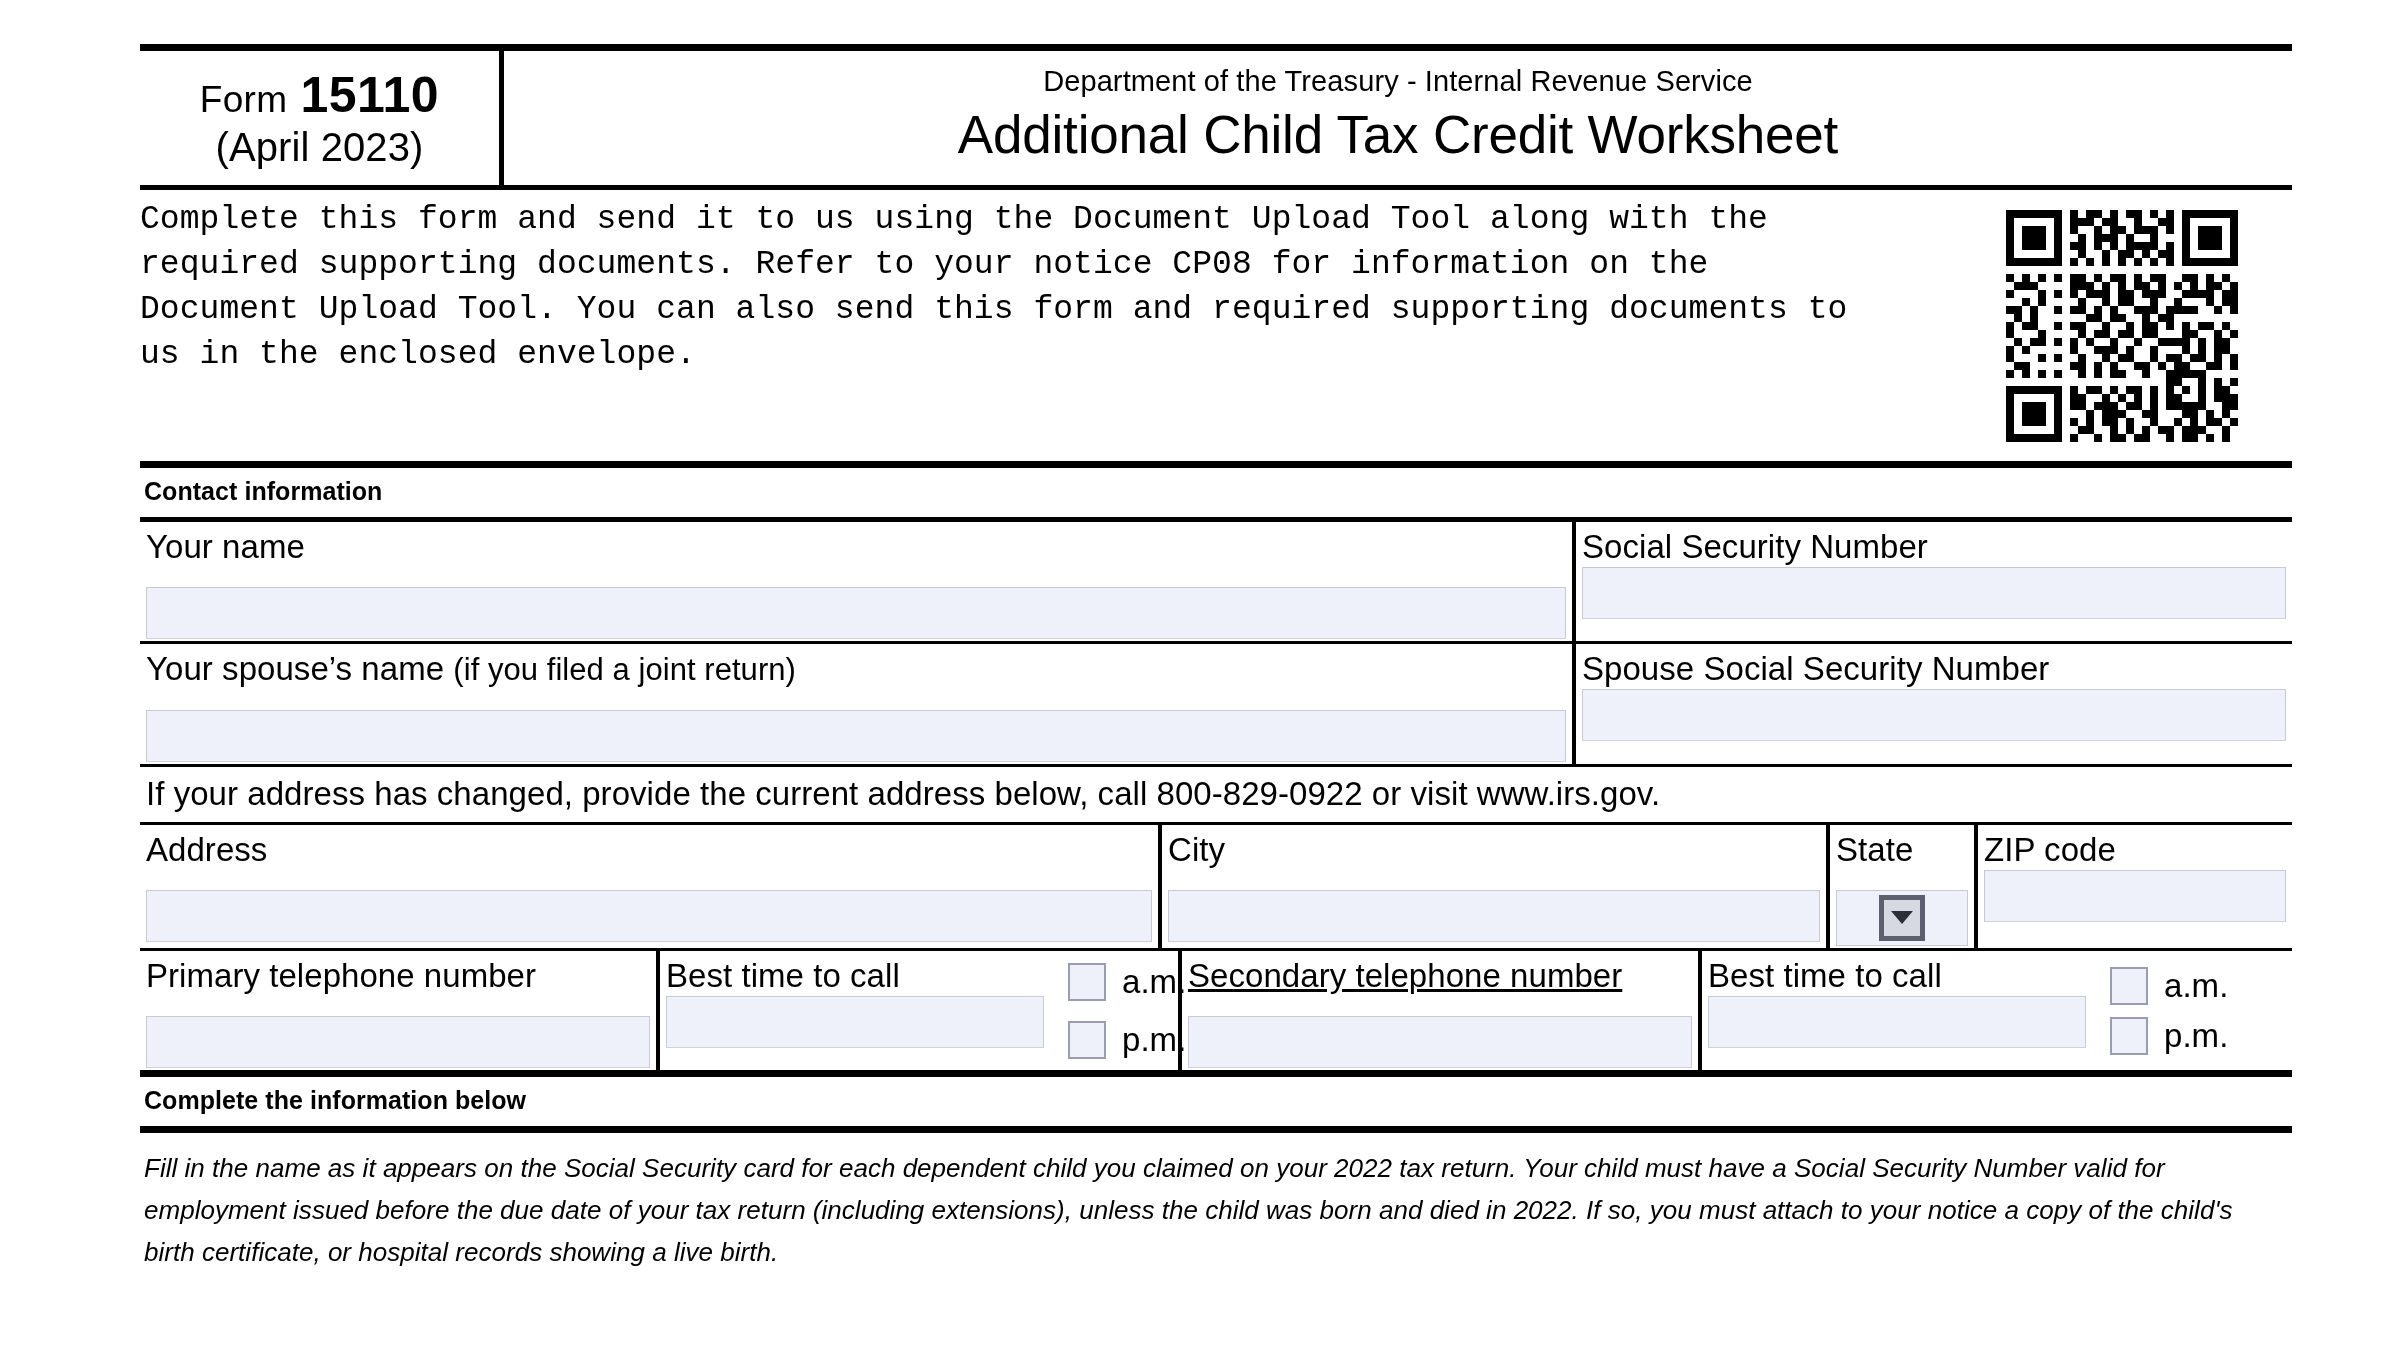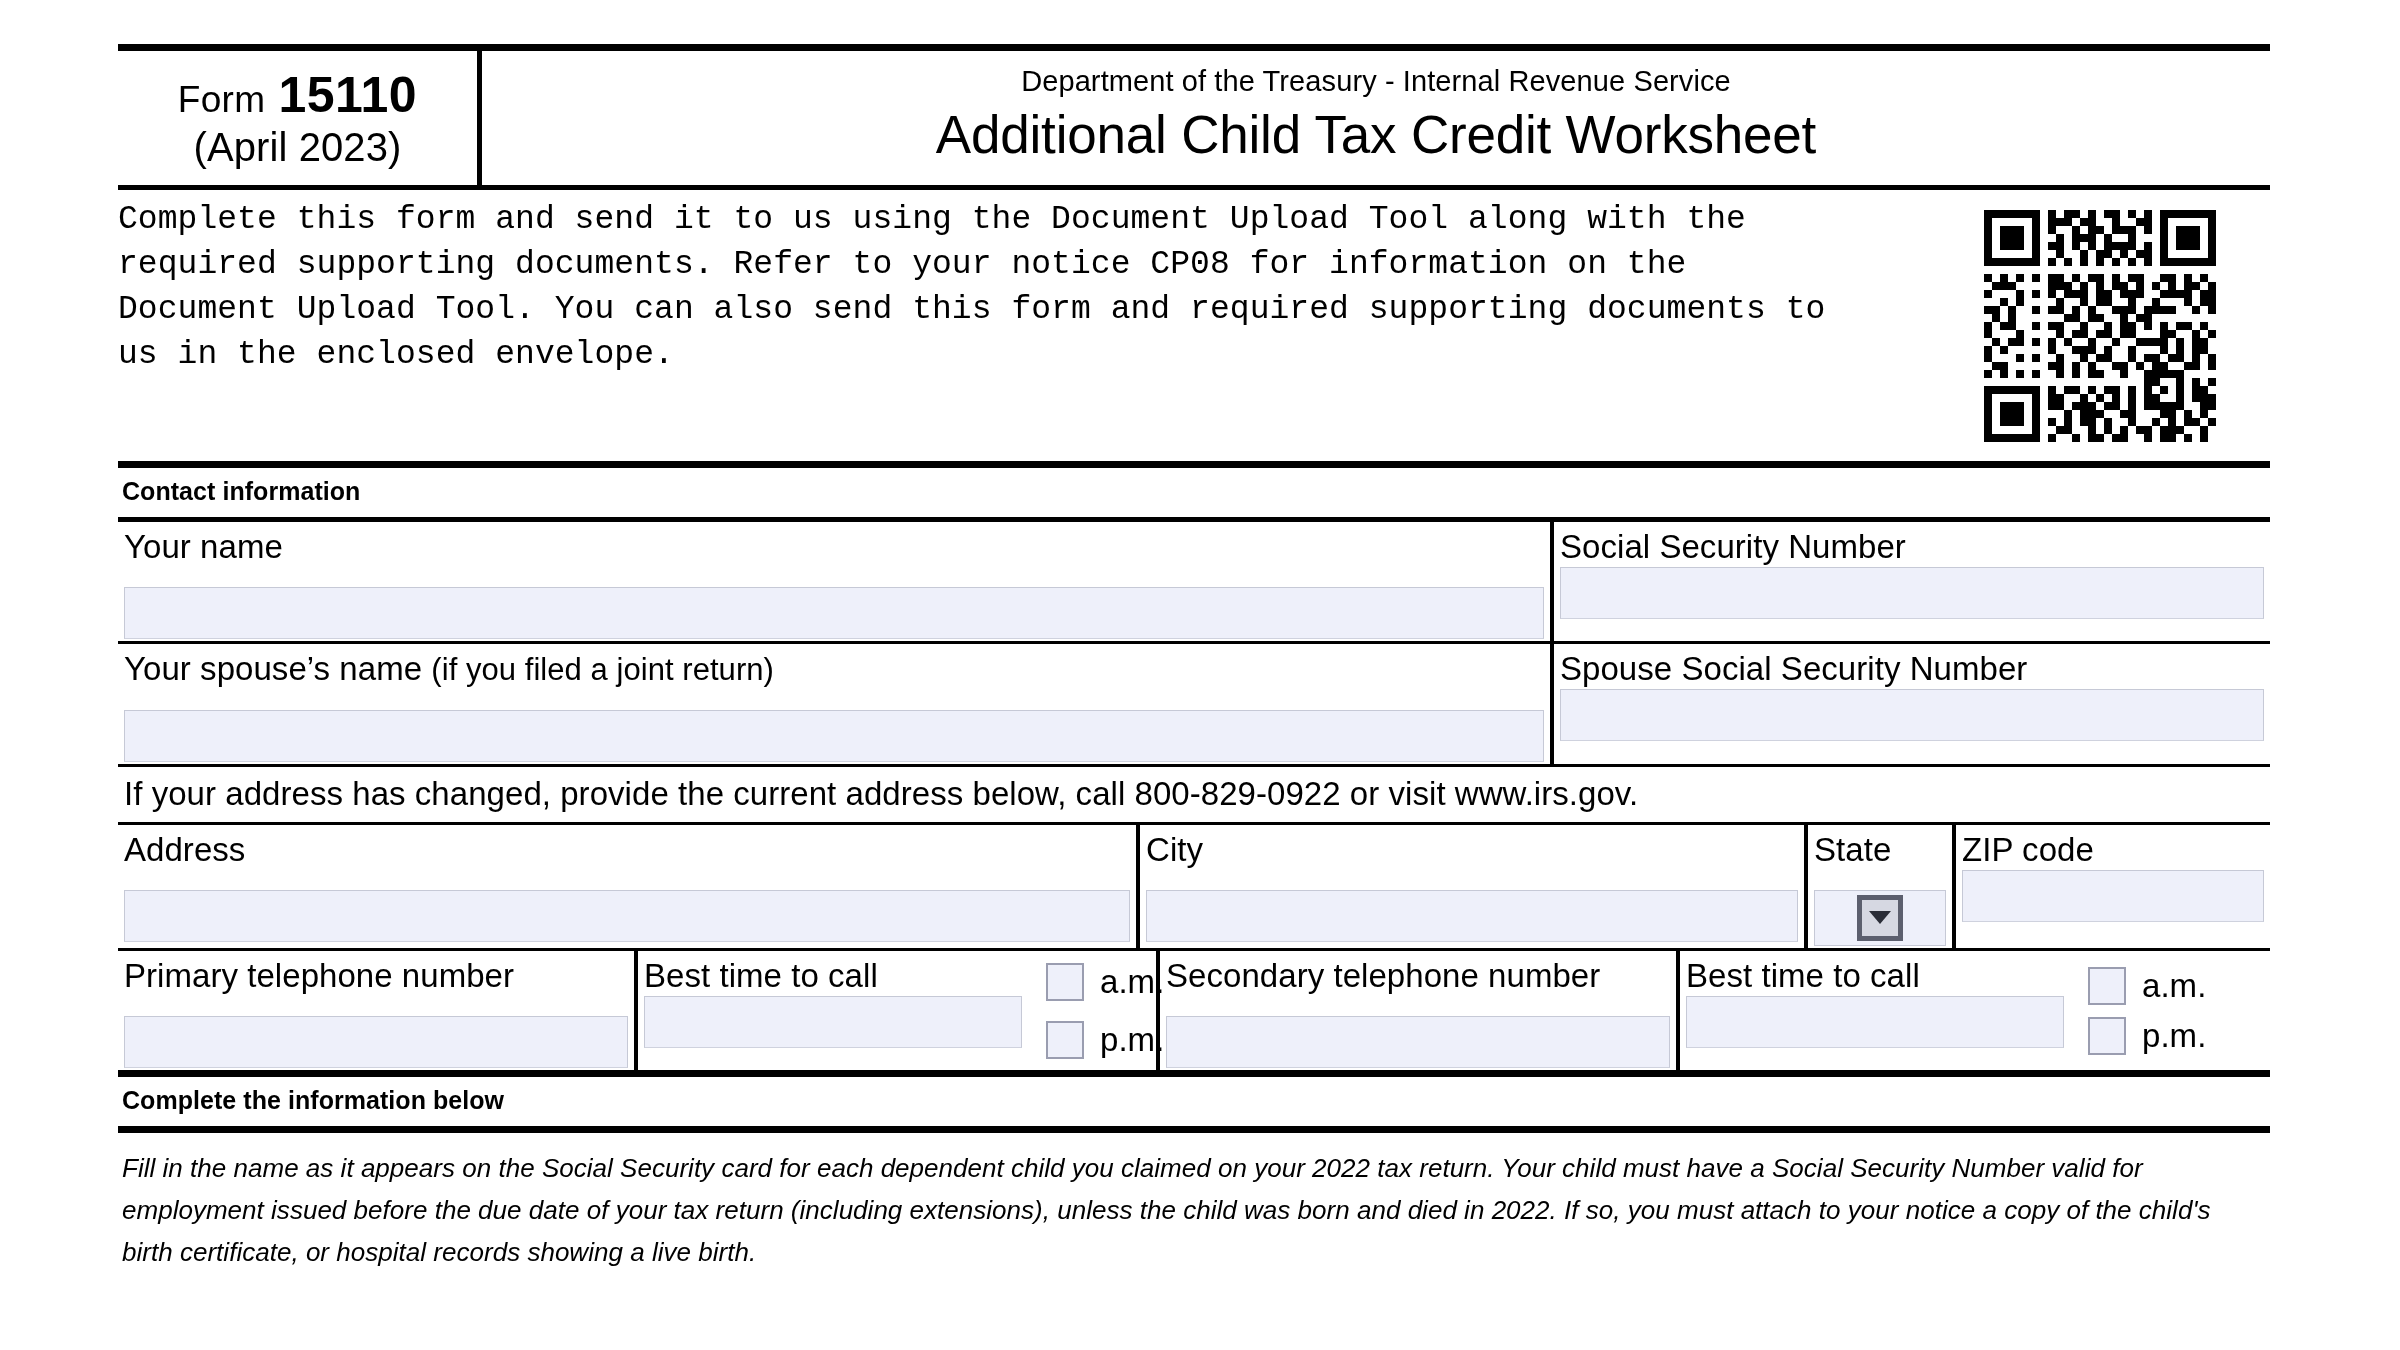--- a/index.html
+++ b/index.html
@@ -23,21 +23,21 @@
   }
 
   
   .rule-heavy { background: #000; height: 7px; width: 100%; }
   .rule-med   { background: #000; height: 5px; width: 100%; }
   .rule-thin  { background: #000; height: 3px; width: 100%; }
 
   
   .form-wrap {
     position: absolute;
-    left: 118px;
+    left: 140px;
     top: 44px;
     width: 2152px;
   }
 
   .hdr {
     display: flex;
     align-items: stretch;
     height: 134px;
   }
   .hdr-left {
@@ -557,21 +557,21 @@
       <div class="cell divr ampm" style="width:132px;flex:0 0 132px;">
         <div class="cbrow">
           <div class="cbox"></div>
           <span class="cblabel">a.m.</span>
         </div>
         <div class="cbrow">
           <div class="cbox"></div>
           <span class="cblabel">p.m.</span>
         </div>
       </div>
-      <div class="cell divr" style="width:520px;flex:0 0 520px;">
+      <div class="cell divr" style="width:520px;flex:0 0 520px;text-decoration:underline;">
         <div class="flabel">Secondary telephone number</div>
         <div class="finput"></div>
       </div>
       <div class="cell" style="width:390px;flex:0 0 390px;">
         <div class="flabel">Best time to call</div>
         <div class="finput"></div>
       </div>
       <div class="cell ampm" style="flex:1 1 auto;">
         <div class="cbrow">
           <div class="cbox"></div>

